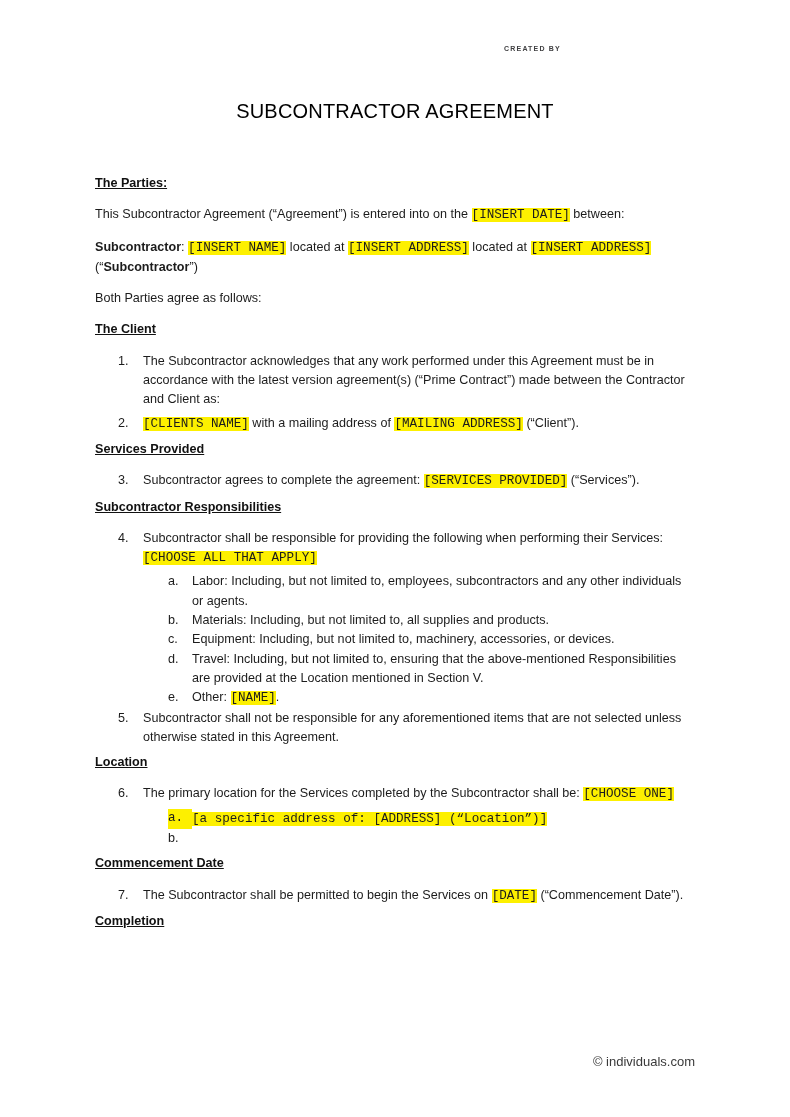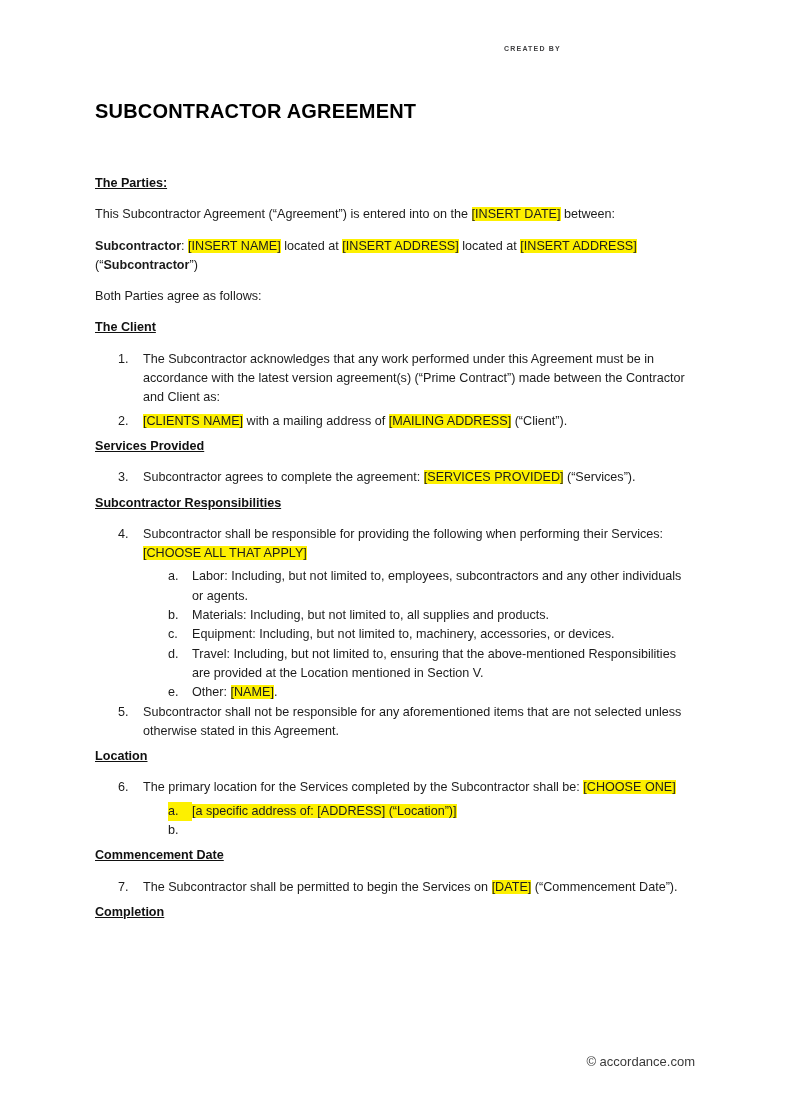--- a/index.html
+++ b/index.html
@@ -19,39 +19,39 @@
     font-size:7px; font-weight:bold; letter-spacing:1.2px;
     color:#404042; margin:0 0 1px 4px;
   }
   .logo .wordmark { font-size:28px; font-weight:bold; line-height:1; letter-spacing:-0.5px; white-space:nowrap; }
   .logo .wm-primary { color:var(--logo-primary,#414042); }
   .logo .wm-accent  { color:var(--logo-accent,#cb2026); }
 
   
   .content { position:absolute; left:95px; right:95px; top:99px; }
   .doc-title {
-    font-size:20px; font-weight:bold;
+    text-align:center; font-size:20px; font-weight:normal;
     line-height:24px; color:#000; margin:0 0 51px 0; letter-spacing:0.2px;
   }
 
   .doc-body { font-size:12.6px; line-height:19.3px; }
   .doc-heading {
     font-weight:bold; text-decoration:underline;
     margin:6px 0 12px 0; color:#111;
   }
   .doc-para { margin:0 0 12px 0; }
 
   .li { display:flex; margin:0; }
   .li.l1 { padding-left:23px; margin-bottom:4px; }
   .li.l1 > .marker { flex:0 0 25px; }
   .li.l2 { padding-left:73px; margin-bottom:0; }
   .li.l2 > .marker { flex:0 0 24px; }
   .li .content-runs { flex:1 1 auto; }
 
-  .hl { background:var(--hl,#fdf000); }
+  .hl { background:var(--hl,#fdf000);font-family:Liberation Mono, monospace; }
   .b  { font-weight:bold; }
 
   
   .footer {
     position:absolute; top:1054px; right:95px;
     font-size:13px; color:#3a3a3a;
   }
 </style>
 </head>
 <body>
@@ -126,15 +126,15 @@
         </div>
         <div class="doc-heading"><span>Commencement Date</span></div>
         <div class="li l1">
           <span class="marker">7.</span>
           <span class="content-runs"><span>The Subcontractor shall be permitted to begin the Services on </span><span class="hl">[DATE]</span><span> (“Commencement Date”).</span></span>
         </div>
         <div class="doc-heading"><span>Completion</span></div>
       </div>
   </div>
 
-  <div class="footer">© accordance.com</div>
+  <div class="footer">© individuals.com</div>
 
 </div>
 
 </body></html>

